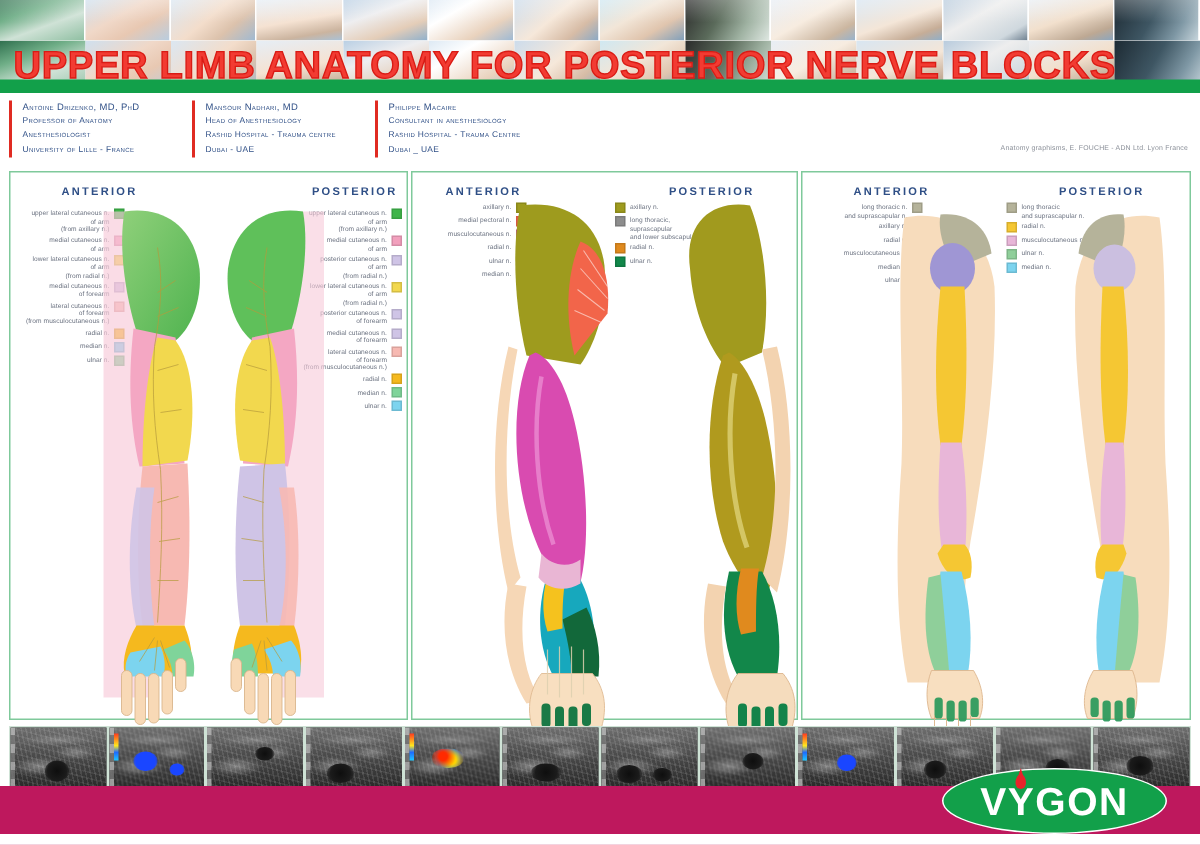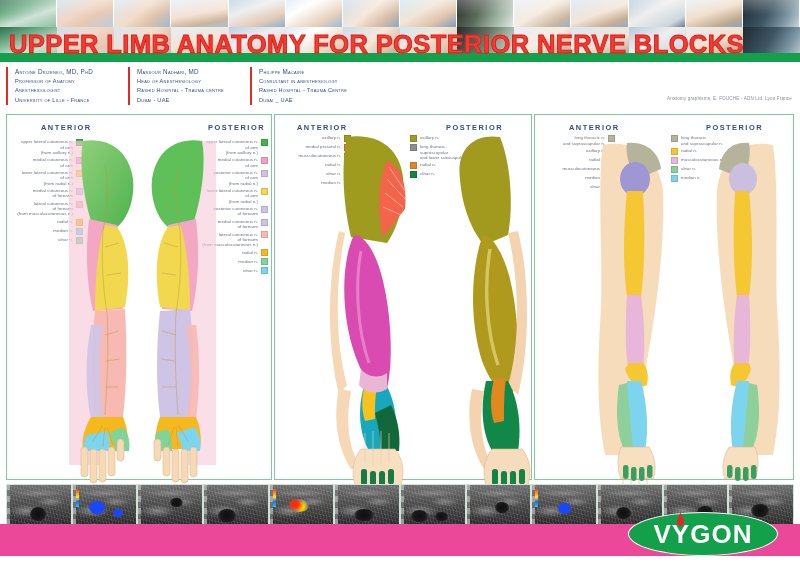--- a/index.html
+++ b/index.html
@@ -92,21 +92,21 @@
     background:linear-gradient(180deg,#ff3b1e 0%,#ff9a1e 25%,#ffe81e 45%,#1e6bff 70%,#1ec8ff 100%);}
   .dop-blue{position:absolute;border-radius:50%;background:radial-gradient(circle,#1a46ff 0%,#1a46ff 62%,rgba(26,70,255,0) 100%);}
   .dop-mix{position:absolute;border-radius:45%;
     background:
       radial-gradient(circle at 35% 40%, #ff2a00 0 18%, rgba(255,42,0,0) 55%),
       radial-gradient(circle at 62% 58%, #ffd400 0 20%, rgba(255,212,0,0) 58%),
       radial-gradient(circle at 48% 50%, #12c2ff 0 30%, rgba(18,194,255,0) 72%),
       radial-gradient(circle at 55% 35%, #1a46ff 0 26%, rgba(26,70,255,0) 70%);}
 
   
-  .footer{position:absolute;left:0;top:524px;width:800px;height:39px;background:#ec4899;}
+  .footer{position:absolute;left:0;top:524px;width:800px;height:39px;background:#be185d;}
   .logo-wrap{position:absolute;right:22px;top:-12px;width:150px;height:44px;}
   .logo-oval{position:absolute;inset:0;background:#12a04a;border-radius:50%/50%;
     border:1.6px solid #ffffff;box-sizing:border-box;}
   .logo-text{position:absolute;inset:0;display:flex;align-items:center;justify-content:center;
     font-family:"Liberation Sans",sans-serif;font-weight:bold;font-size:26px;color:#ffffff;
     letter-spacing:1px;}
   .logo-drop{position:absolute;left:49px;top:4px;width:7px;height:10px;background:#e8232a;
     border-radius:50% 50% 50% 50%/60% 60% 40% 40%;transform:rotate(0deg);}
   .logo-drop:after{content:"";position:absolute;left:1.6px;top:-4px;width:3.8px;height:6px;
     background:#e8232a;clip-path:polygon(50% 0%,100% 100%,0% 100%);}

